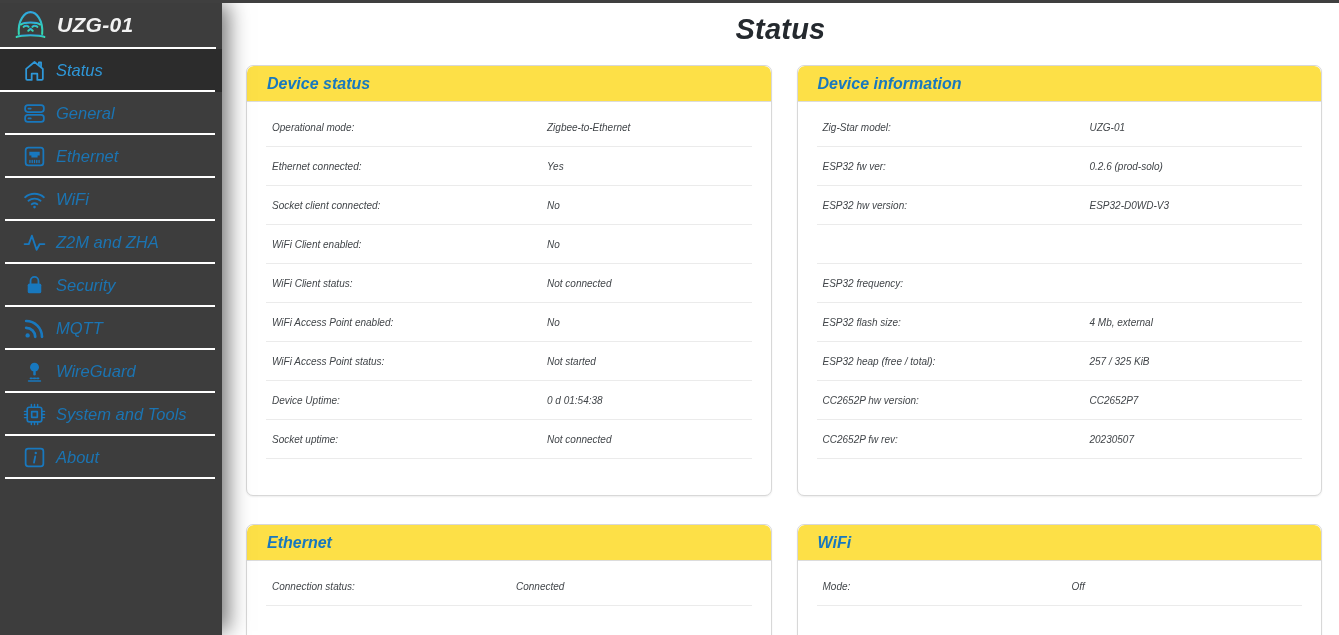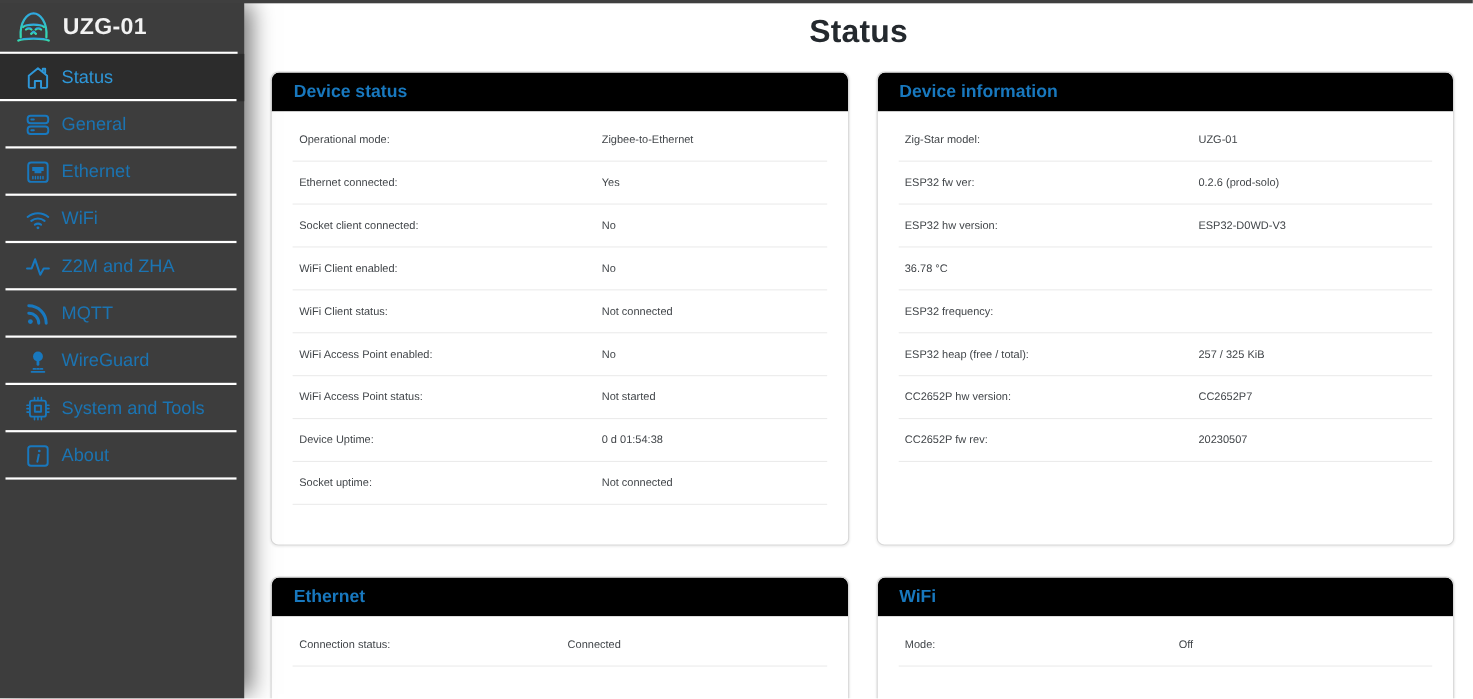--- a/index.html
+++ b/index.html
@@ -1,18 +1,18 @@
 <!DOCTYPE html>
 <html><head>
 <meta charset="utf-8">
 <style>
   * { margin:0; padding:0; box-sizing:border-box; }
   html,body { width:1339px; height:635px; overflow:hidden; background:#fff;
     font-family:"Liberation Sans","DejaVu Sans",sans-serif; }
-  .page { display:flex; width:100%; height:100%; position:relative; }
+  .page { display:flex; width:100%; height:100%; position:relative;font-style:italic; }
   .topbar { position:absolute; top:0; left:0; right:0; height:3px; background:#3f3f3f; z-index:30; }
 
   
   .sidebar { width:222px; min-width:222px; height:100%; background:#3d3d3d; position:relative; z-index:10;
     box-shadow:10px 0 20px -4px rgba(0,0,0,.55); }
   .brand { height:49px; display:flex; align-items:center; padding-left:13px; position:relative; }
   .brand::after { content:""; position:absolute; left:0; right:6px; bottom:0; height:2px; background:#fff; }
   .brand-title { color:#f2f2f2; font-size:21px; font-weight:600; margin-left:9px; letter-spacing:.3px; }
   .logo { display:flex; align-items:center; }
 
@@ -28,21 +28,21 @@
   .nav-label { font-size:16.5px; }
 
   
   .content { flex:1; height:100%; background:#fff; padding-top:13px; overflow:hidden; }
   .page-title { text-align:center; font-size:29px; font-weight:700; color:#24292e; letter-spacing:.2px;
     margin-bottom:19px; }
   .cards { display:grid; grid-template-columns:1fr 1fr; column-gap:25px; row-gap:28px;
     padding:0 17px 0 24px; }
   .card { border:1px solid #d8d8d8; border-radius:7px; background:#fff;
     box-shadow:0 1px 2px rgba(0,0,0,.07); overflow:hidden; }
-  .card-header { background:#000000; border-bottom:1px solid #dcdcdc; padding:9px 20px 8px;
+  .card-header { background:#fde047; border-bottom:1px solid #dcdcdc; padding:9px 20px 8px;
     border-radius:7px 7px 0 0; }
   .card-title { color:#1878be; font-size:16px; font-weight:700; }
   .card-body { padding:6px 19px 36px; }
   .crow { display:grid; grid-template-columns:270px 1fr; align-items:center; height:39px;
     padding:0 6px; border-bottom:1px solid #ebebeb; }
   .crow-label, .crow-value { font-size:10px; color:#414549; }
   .card-device_status .crow { grid-template-columns:275px 1fr; }
   .card-device_information .crow { grid-template-columns:267px 1fr; }
   .card-ethernet .crow { grid-template-columns:244px 1fr; }
   .card-wifi .crow { grid-template-columns:229px 1fr;gap:20px; }
@@ -121,20 +121,29 @@
           <li class="nav-item">
     <span class="nav-icon">
               <svg viewBox="0 0 24 24" fill="none" stroke="currentColor" stroke-width="1.8" stroke-linecap="round" stroke-linejoin="round">
                 <path d="M2.5 13.5h4l3-8 4.5 13.5 3-5.5h4.5"></path>
               </svg>
             </span>
     <span class="nav-label">Z2M and ZHA</span>
   </li>
           <li class="nav-item">
     <span class="nav-icon">
+              <svg viewBox="0 0 24 24" fill="none" stroke="currentColor" stroke-width="1.7" stroke-linecap="round">
+                <path d="M8.2 10V7.6a3.8 3.8 0 0 1 7.6 0V10"></path>
+                <rect x="5.5" y="10" width="13" height="9.5" rx="1.8" fill="currentColor" stroke="none"></rect>
+              </svg>
+            </span>
+    <span class="nav-label">Security</span>
+  </li>
+          <li class="nav-item">
+    <span class="nav-icon">
               <svg viewBox="0 0 24 24" fill="none" stroke="currentColor" stroke-width="2.6" stroke-linecap="round">
                 <circle cx="5.4" cy="18.6" r="2.1" fill="currentColor" stroke="none"></circle>
                 <path d="M4 11.3A8.7 8.7 0 0 1 12.7 20"></path>
                 <path d="M4 4.8A15.2 15.2 0 0 1 19.2 20"></path>
               </svg>
             </span>
     <span class="nav-label">MQTT</span>
   </li>
           <li class="nav-item">
     <span class="nav-icon">
@@ -228,24 +237,27 @@
   </div>
             <div class="crow">
     <span class="crow-label">ESP32 fw ver:</span>
     <span class="crow-value">0.2.6 (prod-solo)</span>
   </div>
             <div class="crow">
     <span class="crow-label">ESP32 hw version:</span>
     <span class="crow-value">ESP32-D0WD-V3</span>
   </div>
             <div class="crow">
-    <span class="crow-value">36.78 °C</span>
   </div>
             <div class="crow">
     <span class="crow-label">ESP32 frequency:</span>
+  </div>
+            <div class="crow">
+    <span class="crow-label">ESP32 flash size:</span>
+    <span class="crow-value">4 Mb, external</span>
   </div>
             <div class="crow">
     <span class="crow-label">ESP32 heap (free / total):</span>
     <span class="crow-value">257 / 325 KiB</span>
   </div>
             <div class="crow">
     <span class="crow-label">CC2652P hw version:</span>
     <span class="crow-value">CC2652P7</span>
   </div>
             <div class="crow">

